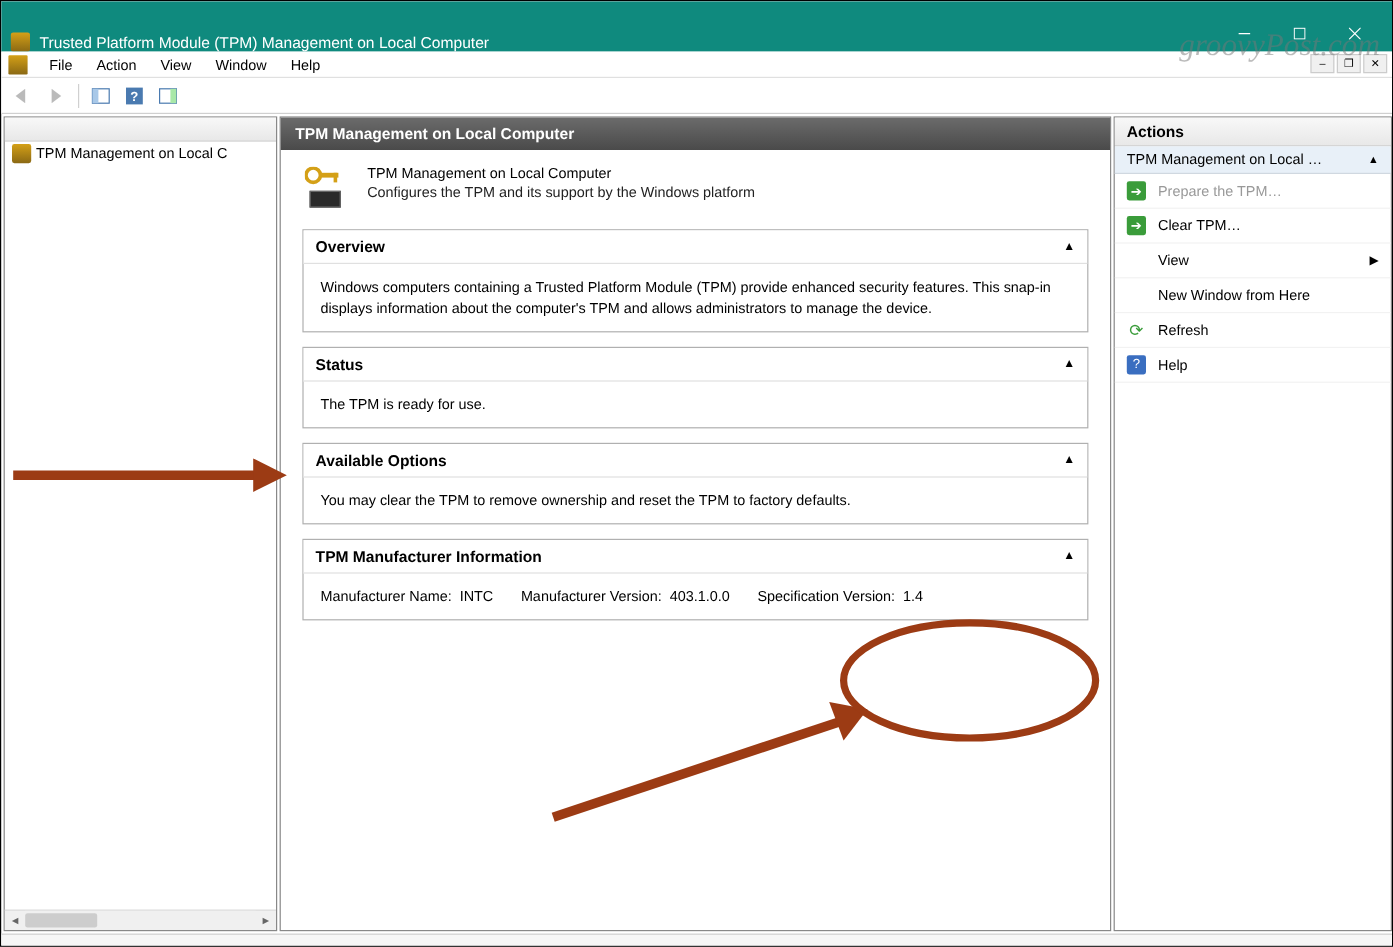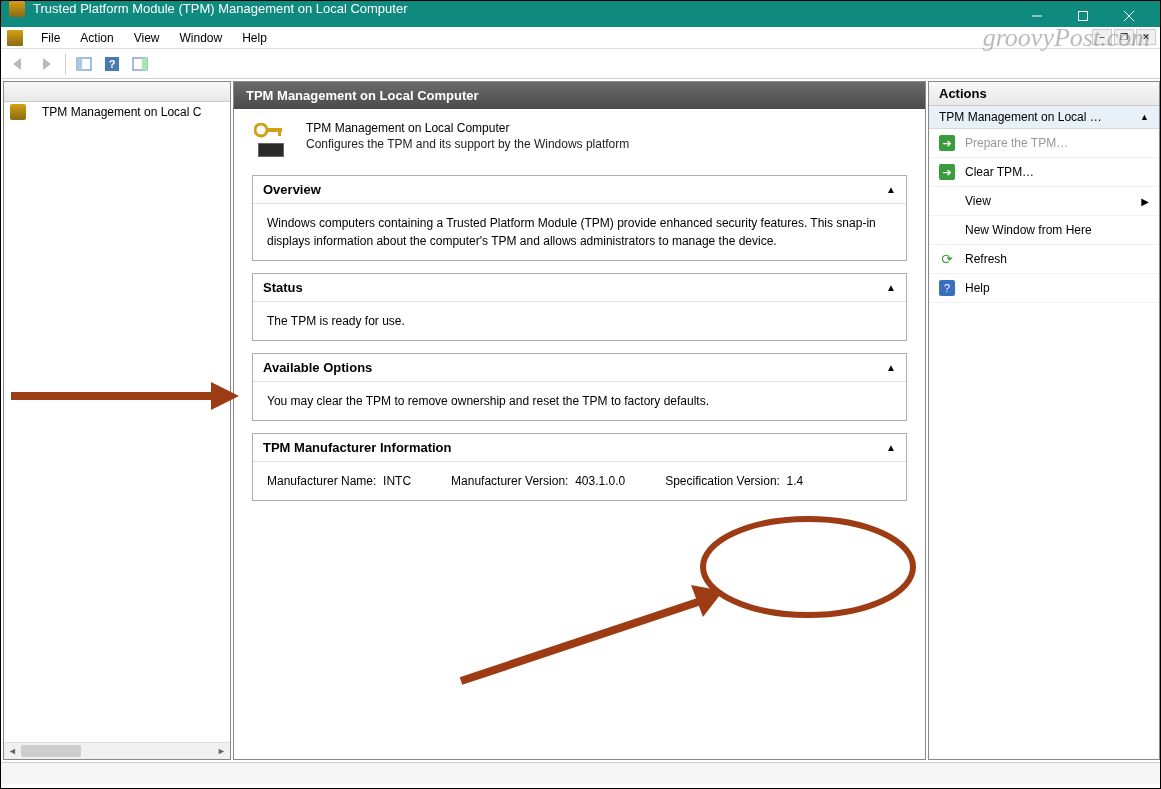--- a/index.html
+++ b/index.html
@@ -1,19 +1,19 @@
 <!DOCTYPE html>
 <html><head>
 <meta charset="utf-8">
 <style>
 * { box-sizing: border-box; margin: 0; padding: 0; }
 body { font-family: "Segoe UI", Tahoma, sans-serif; font-size: 12px; background: #fff; width: 1161px; height: 789px; border: 1px solid #000; position: relative; overflow: hidden; }
 
 
-.titlebar { height: 26px; background: #0f8a7e; color: #fff; display: flex; align-items: flex-start; padding: 0 8px; font-size: 13px; }
+.titlebar { height: 42px; background: #0f8a7e; color: #fff; display: flex; align-items: flex-end; padding: 0 8px; font-size: 13px; }
 .titlebar .ticon { width: 16px; height: 16px; margin-right: 8px; background: linear-gradient(#d4a017,#8b6914); border-radius: 2px; }
 .titlebar .title { flex: 1; }
 .win-controls { display: flex; }
 .win-btn { width: 46px; height: 30px; display: flex; align-items: center; justify-content: center; color: #fff; cursor: pointer; }
 
 
 .menubar { height: 22px; background: #fff; border-bottom: 1px solid #e0e0e0; display: flex; align-items: center; padding: 0 6px; position: relative; }
 .mmc-ico { width: 16px; height: 16px; margin-right: 8px; background: linear-gradient(#d4a017,#8b6914); border-radius: 1px; }
 .menu-item { padding: 2px 10px; cursor: pointer; }
 .mdi-controls { position: absolute; right: 4px; top: 2px; display: flex; gap: 2px; }
@@ -22,42 +22,42 @@
 
 .toolbar { height: 30px; background: #fff; border-bottom: 1px solid #d0d0d0; display: flex; align-items: center; padding: 0 6px; gap: 4px; }
 .tbtn { width: 24px; height: 24px; display: flex; align-items: center; justify-content: center; cursor: pointer; border: 1px solid transparent; }
 .tbtn.disabled { opacity: 0.4; cursor: default; }
 .tsep { width: 1px; height: 20px; background: #d0d0d0; margin: 0 2px; }
 
 
 .workspace { display: flex; height: calc(100% - 30px - 22px - 30px - 22px); }
 .tree-pane { width: 228px; border: 1px solid #888; margin: 2px 0 2px 2px; background: #fff; position: relative; }
 .tree-header { height: 20px; background: linear-gradient(#f8f8f8,#e8e8e8); border-bottom: 1px solid #ccc; }
-.tree-item { display: flex; align-items: center; padding: 2px 6px; white-space: nowrap; overflow: hidden; gap: 12px; }
+.tree-item { display: flex; align-items: center; padding: 2px 6px; white-space: nowrap; overflow: hidden; }
 .tree-icon { width: 16px; height: 16px; margin-right: 4px; background: linear-gradient(#d4a017,#8b6914); border-radius: 2px; flex-shrink: 0; }
 .tree-scroll { position: absolute; bottom: 0; left: 0; right: 0; height: 17px; background: #f0f0f0; border-top: 1px solid #ddd; display: flex; }
 .tree-scroll .track { flex: 1; background: #f0f0f0; position: relative; }
 .tree-scroll .thumb { position: absolute; left: 0; top: 2px; bottom: 2px; width: 60px; background: #cdcdcd; border-radius: 2px; }
 .tree-scroll .arr { width: 17px; display: flex; align-items: center; justify-content: center; color: #666; font-size: 9px; }
 
 .center-pane { flex: 1; border: 1px solid #888; margin: 2px; background: #fff; display: flex; flex-direction: column; }
 .center-header { background: linear-gradient(#6b6b6b,#4a4a4a); color: #fff; font-weight: bold; padding: 6px 12px; font-size: 13px; }
 .center-body { flex: 1; padding: 12px 18px; overflow: auto; }
 .intro { display: flex; align-items: flex-start; gap: 14px; margin-bottom: 14px; }
 .key-icon { width: 40px; height: 40px; flex-shrink: 0; position: relative; }
 .key-icon .chip { position: absolute; bottom: 4px; left: 6px; width: 26px; height: 14px; background: #2a2a2a; border: 1px solid #666; }
 .key-icon .key { position: absolute; top: 2px; left: 2px; width: 30px; height: 20px; }
 .intro-text .line1 { font-size: 12px; margin-bottom: 2px; }
 .intro-text .line2 { font-size: 12px; color: #222; }
 
 .panel { border: 1px solid #b0b0b0; margin-bottom: 12px; }
 .panel-h { background: #fff; padding: 6px 10px; font-weight: bold; font-size: 13px; display: flex; justify-content: space-between; align-items: center; border-bottom: 1px solid #e0e0e0; cursor: pointer; }
 .panel-h .chev { font-size: 10px; }
 .panel-b { padding: 10px 14px; font-size: 12px; line-height: 1.5; }
-.mfr-row { display: flex; gap: 40px; }
+.mfr-row { display: flex; gap: 23px; }
 .mfr-item { white-space: nowrap; }
 
 
 .actions-pane { width: 232px; border: 1px solid #888; margin: 2px 0 2px 0; background: #fff; }
 .actions-title { background: linear-gradient(#f8f8f8,#e8e8e8); border-bottom: 1px solid #ccc; padding: 4px 10px; font-weight: bold; font-size: 13px; }
 .actions-sub { background: #e8f0f8; border-bottom: 1px solid #d0d8e0; padding: 4px 10px; font-size: 12px; display: flex; justify-content: space-between; align-items: center; }
 .actions-sub .up { font-size: 9px; }
 .action-row { display: flex; align-items: center; padding: 6px 10px; gap: 10px; cursor: pointer; border-bottom: 1px solid #f2f2f2; }
 .action-row.disabled { color: #999; cursor: default; }
 .action-row .aicon { width: 16px; height: 16px; flex-shrink: 0; display: flex; align-items: center; justify-content: center; }

